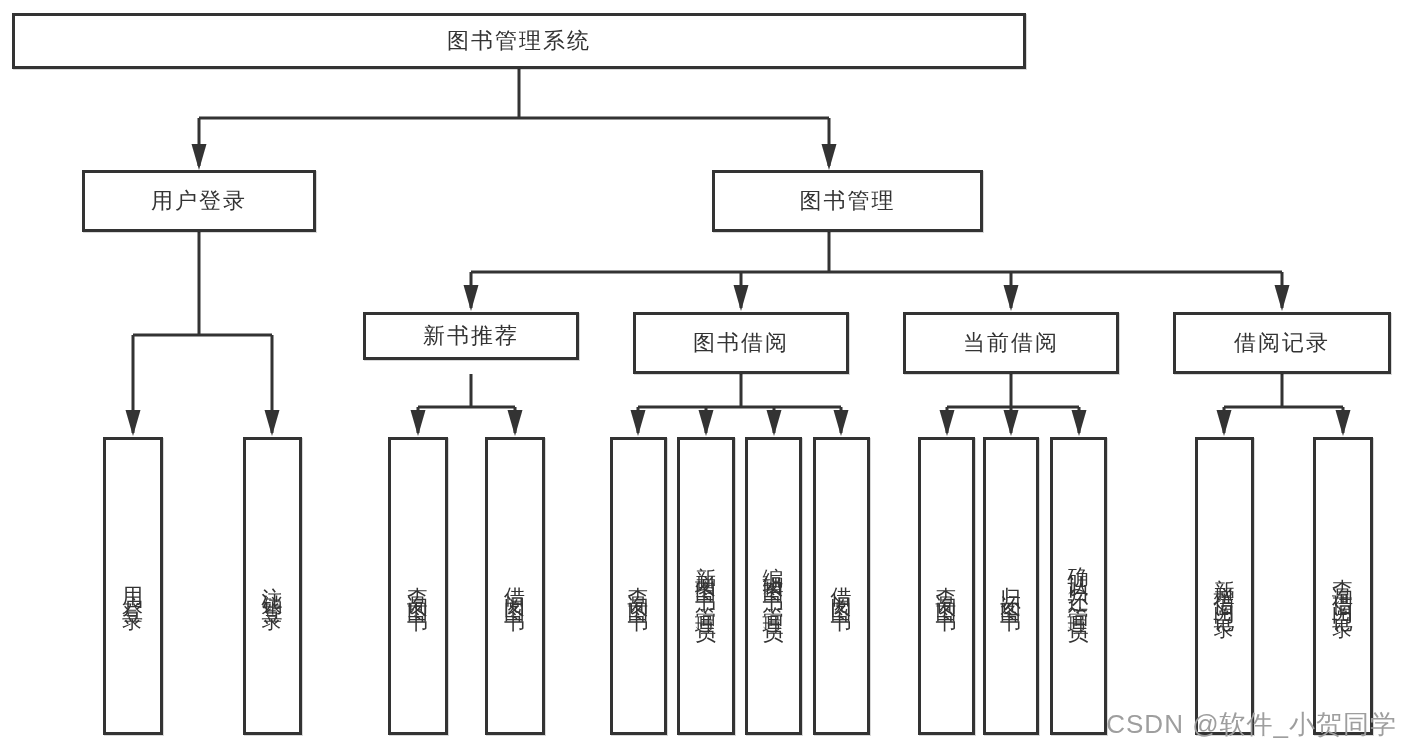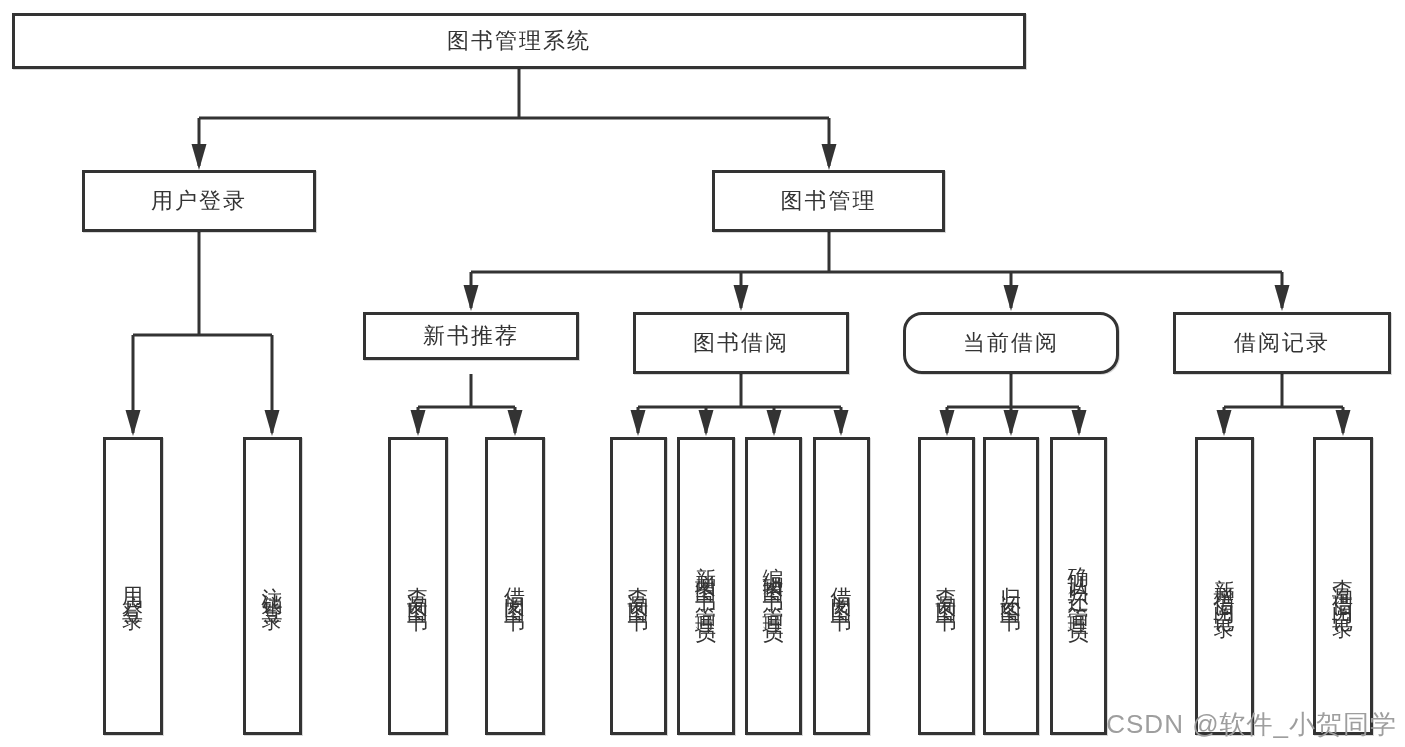--- a/index.html
+++ b/index.html
@@ -123,25 +123,25 @@
     <g>
       <path d="M1282 374 V407 M1224 407 H1343 M1224 407 V433 M1343 407 V433"></path>
       <use href="#ah" transform="translate(1224,436)"></use>
       <use href="#ah" transform="translate(1343,436)"></use>
     </g>
   </svg>
 
   <div class="box" style="left:12px; top:13px; width:1014px; height:56px;">图书管理系统</div>
 
   <div class="box" style="left:82px; top:170px; width:234px; height:62px;">用户登录</div>
-  <div class="box" style="left:712px; top:170px; width:233px; height:62px;">图书管理</div>
+  <div class="box" style="left:712px; top:170px; width:271px; height:62px;">图书管理</div>
 
   <div class="box" style="left:363px; top:312px; width:216px; height:48px;">新书推荐</div>
   <div class="box" style="left:633px; top:312px; width:216px; height:62px;">图书借阅</div>
-  <div class="box" style="left:903px; top:312px; width:216px; height:62px;border-radius:19px;">当前借阅</div>
+  <div class="box" style="left:903px; top:312px; width:216px; height:62px;">当前借阅</div>
   <div class="box" style="left:1173px; top:312px; width:218px; height:62px;">借阅记录</div>
 
   <div class="box leaf" style="left:103px; top:437px; width:60px; height:298px;">用户登录</div>
   <div class="box leaf" style="left:243px; top:437px; width:59px; height:298px;">注销登录</div>
 
   <div class="box leaf" style="left:388px; top:437px; width:60px; height:298px;">查询图书</div>
   <div class="box leaf" style="left:485px; top:437px; width:60px; height:298px;">借阅图书</div>
 
   <div class="box leaf" style="left:610px; top:437px; width:57px; height:298px;">查询图书</div>
   <div class="box leaf" style="left:677px; top:437px; width:58px; height:298px;">新增图书（管理员）</div>

